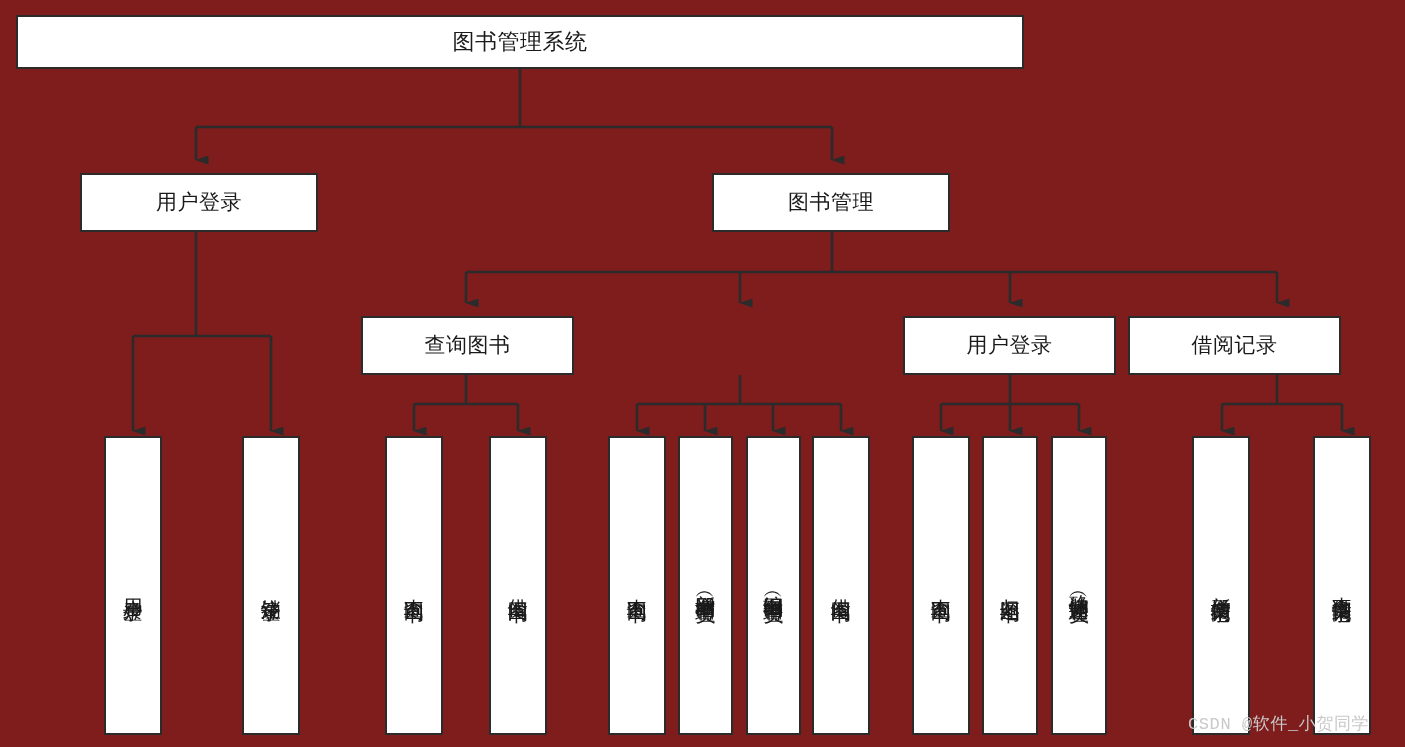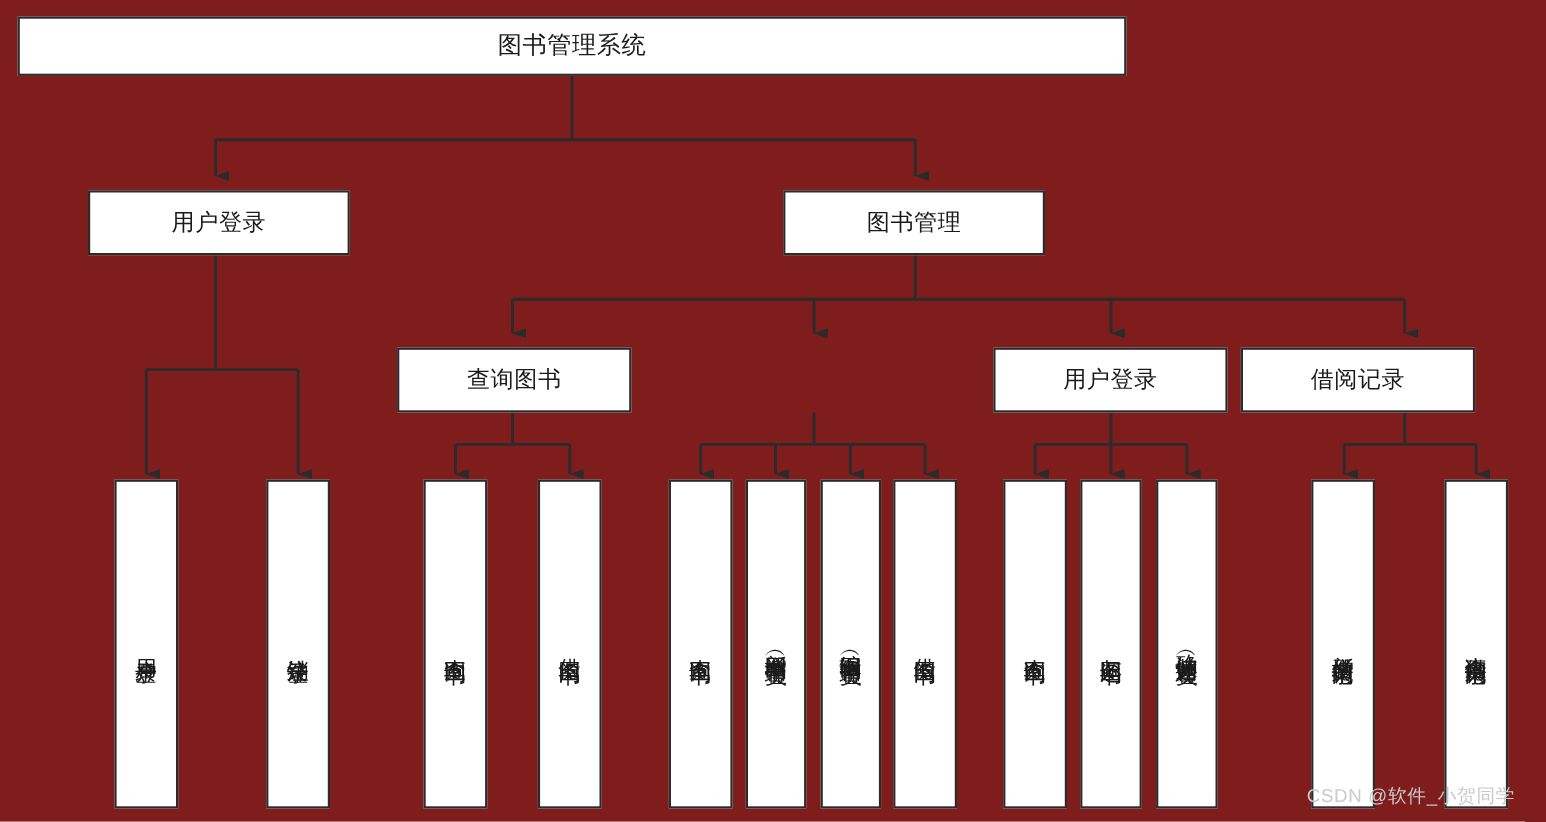--- a/index.html
+++ b/index.html
@@ -70,21 +70,21 @@
   }
   #watermark {
     position: absolute;
     left: 1188px;
     top: 712px;
     font-size: 17px;
     color: #c9c9c9;
     letter-spacing: 0.6px;
     white-space: nowrap;
     z-index: 5;
-    font-family: Liberation Sans, sans-serif;
+    font-family: Liberation Mono, monospace;
   }
 </style>
 </head>
 <body>
 
 <div id="diagram-root">
 
   <svg id="edge-layer" viewBox="0 0 1405 747" width="1405" height="747">
     <defs>
       <marker id="arrowhead" markerWidth="9" markerHeight="13" refX="4.5" refY="12.5" orient="auto" markerUnits="userSpaceOnUse">

